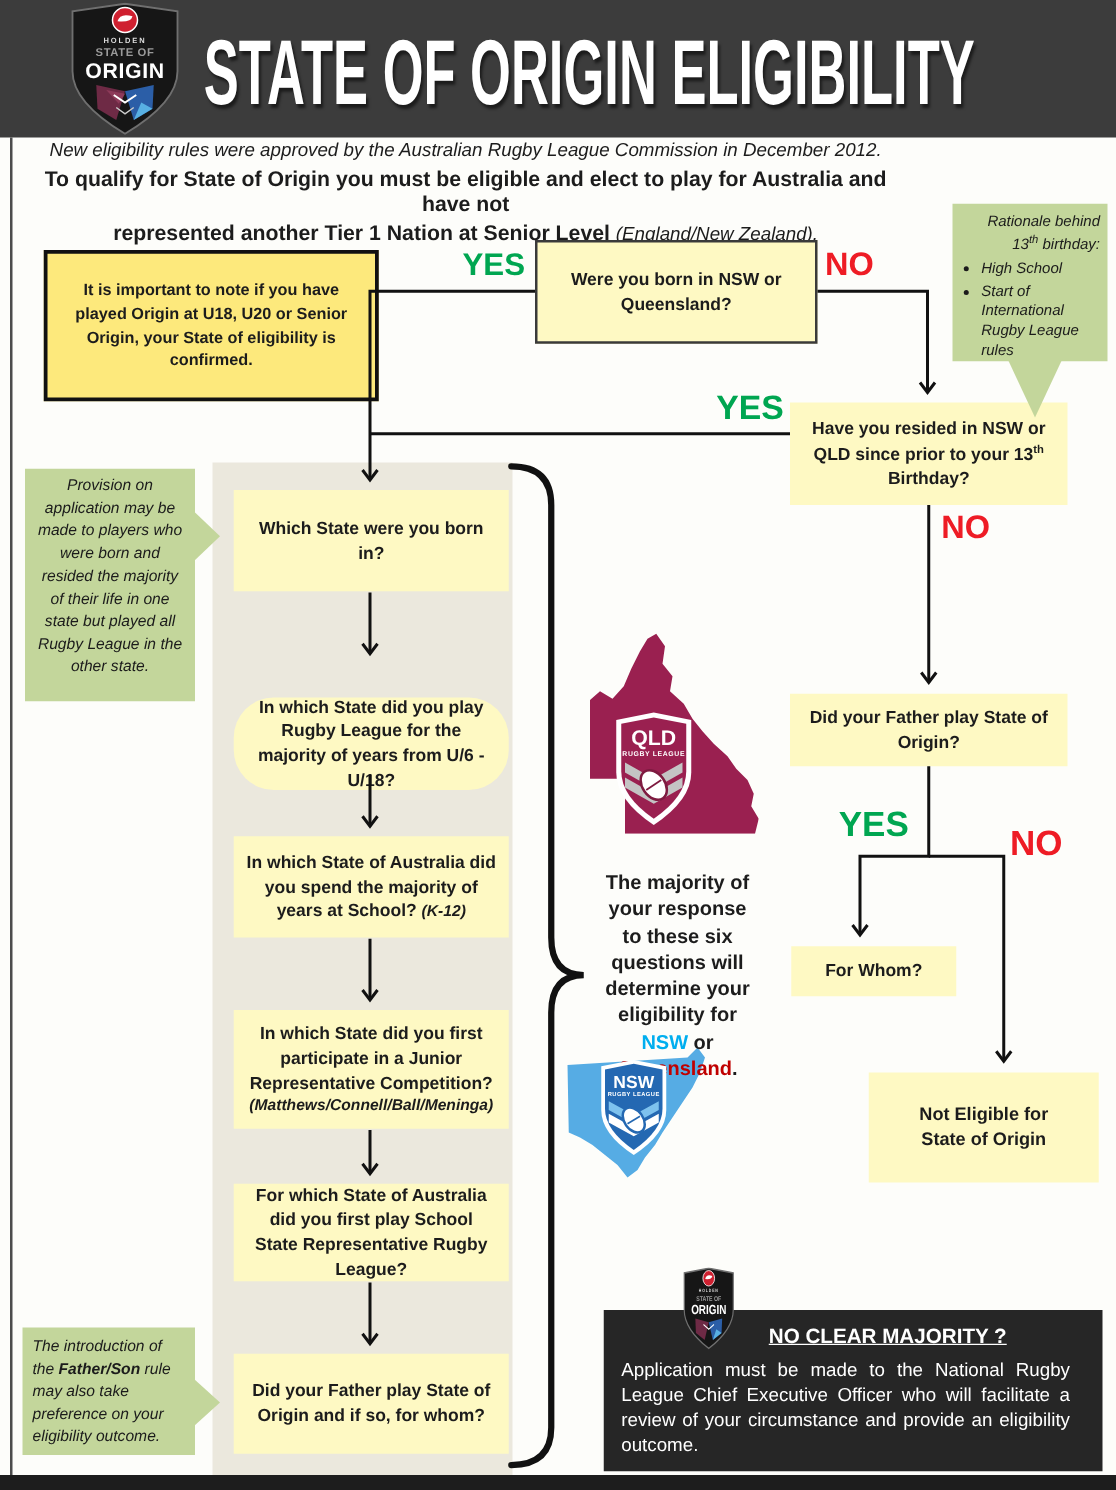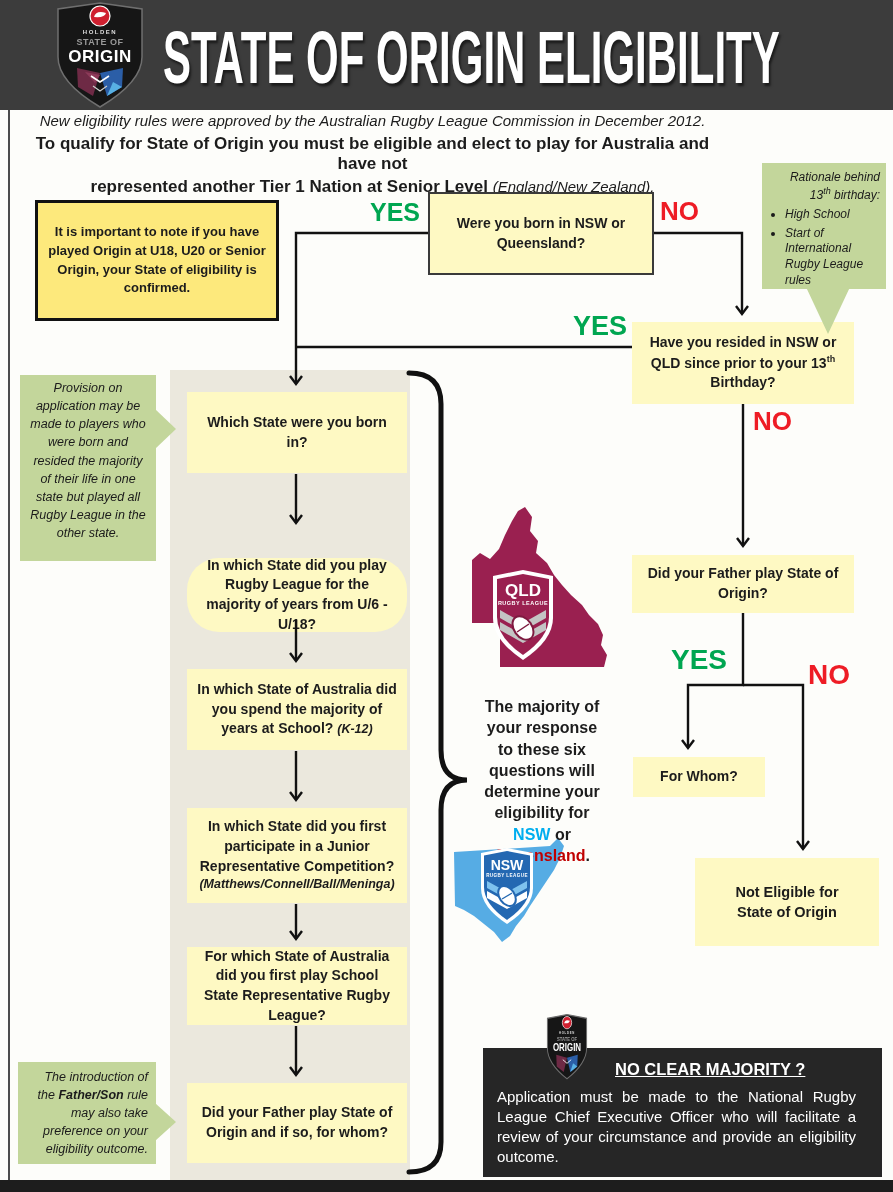--- a/index.html
+++ b/index.html
@@ -22,21 +22,21 @@
   .intro{position:absolute;left:25px;top:112px;width:695px;text-align:center;}
   .intro .l1{font-style:italic;font-size:15px;margin-bottom:5px;}
   .intro .l2{font-weight:bold;font-size:17px;margin-bottom:3px;}
   .intro .l3{font-weight:bold;font-size:17px;}
   .intro .l3 em{font-weight:normal;font-size:15px;}
   
   .note-box{
     position:absolute;left:35px;top:200px;width:222px;height:111px;
     background:#fde97c;border:3px solid #111;
     display:flex;flex-direction:column;justify-content:center;
-    text-align:center;font-weight:bold;font-size:13px;line-height:1.45;padding:2px 8px;
+    text-align:center;font-weight:bold;font-size:13px;line-height:1.45;padding:2px 20px;
   }
   
   .box{
     position:absolute;background:#fef9c3;z-index:1;
     display:flex;flex-direction:column;align-items:center;justify-content:center;
     text-align:center;font-weight:bold;font-size:14px;line-height:1.4;padding:4px 10px;box-sizing:border-box;
   }
   .box em{font-weight:bold;font-style:italic;font-size:12.5px;}
   .b-born{left:428px;top:192px;width:226px;height:83px;border:2px solid #3a3a3a;}
   .b-resided{left:632px;top:322px;width:222px;height:82px;}
@@ -64,21 +64,21 @@
   .yes3{left:671px;top:644px;font-size:28px;}
   .no3{left:808px;top:659px;font-size:28px;}
   
   .callout{position:absolute;background:#c3d69b;font-style:italic;color:#1b1b1b;z-index:3;box-sizing:border-box;}
   .co-rationale{left:762px;top:163px;width:124px;height:126px;font-size:12px;padding:7px 6px 4px 6px;line-height:1.3;}
   .co-rationale .co-title{text-align:right;margin-bottom:4px;}
   .co-rationale ul{margin:0;padding-left:17px;}
   .co-rationale li{margin-bottom:3px;}
   .co-provision{left:20px;top:375px;width:136px;height:186px;font-size:12.5px;text-align:center;
     display:flex;padding:4px 8px;line-height:1.45;}
-  .co-fatherson{left:18px;top:1062px;width:138px;height:102px;font-size:12.5px;text-align:right;
+  .co-fatherson{left:18px;top:1062px;width:138px;height:102px;font-size:12.5px;text-align:left;
     display:flex;align-items:center;padding:4px 8px;line-height:1.45;}
   .co-fatherson b{font-style:italic;}
   .tail{position:absolute;width:0;height:0;z-index:3;}
   .tail-rationale{left:806px;top:287px;border-left:22px solid transparent;border-right:22px solid transparent;border-top:47px solid #c3d69b;}
   .tail-provision{left:155px;top:409px;border-top:20px solid transparent;border-bottom:20px solid transparent;border-left:21px solid #c3d69b;}
   .tail-fatherson{left:155px;top:1103px;border-top:19px solid transparent;border-bottom:19px solid transparent;border-left:21px solid #c3d69b;}
   
   .center-text{position:absolute;left:458px;top:696px;width:168px;text-align:center;
     font-weight:bold;font-size:16px;line-height:1.33;z-index:2;}
   .nsw-word{color:#00aeef;}

